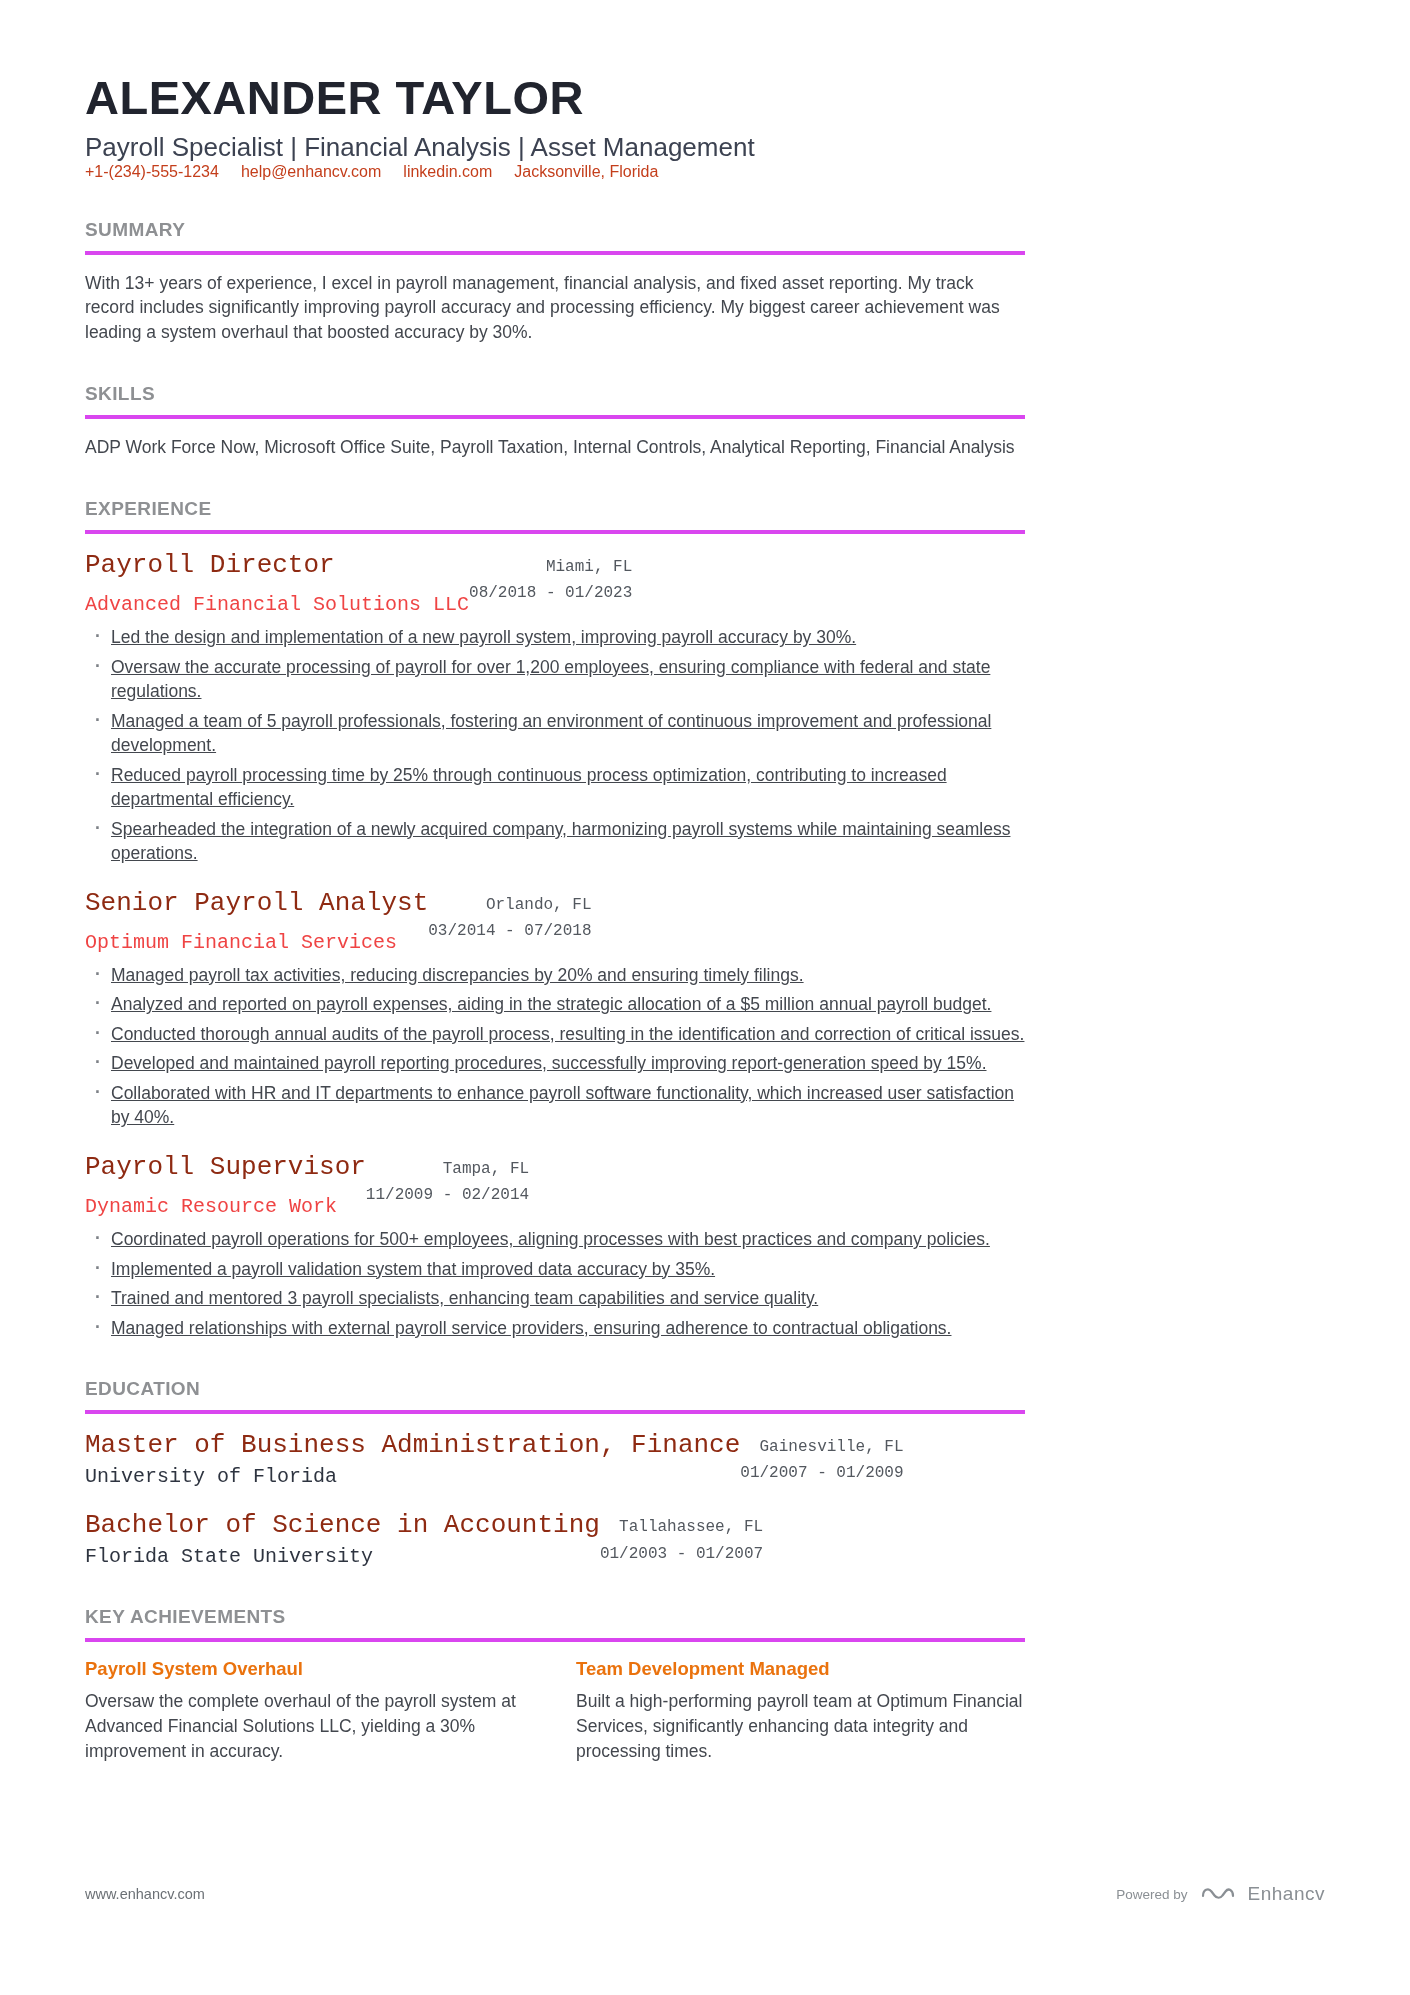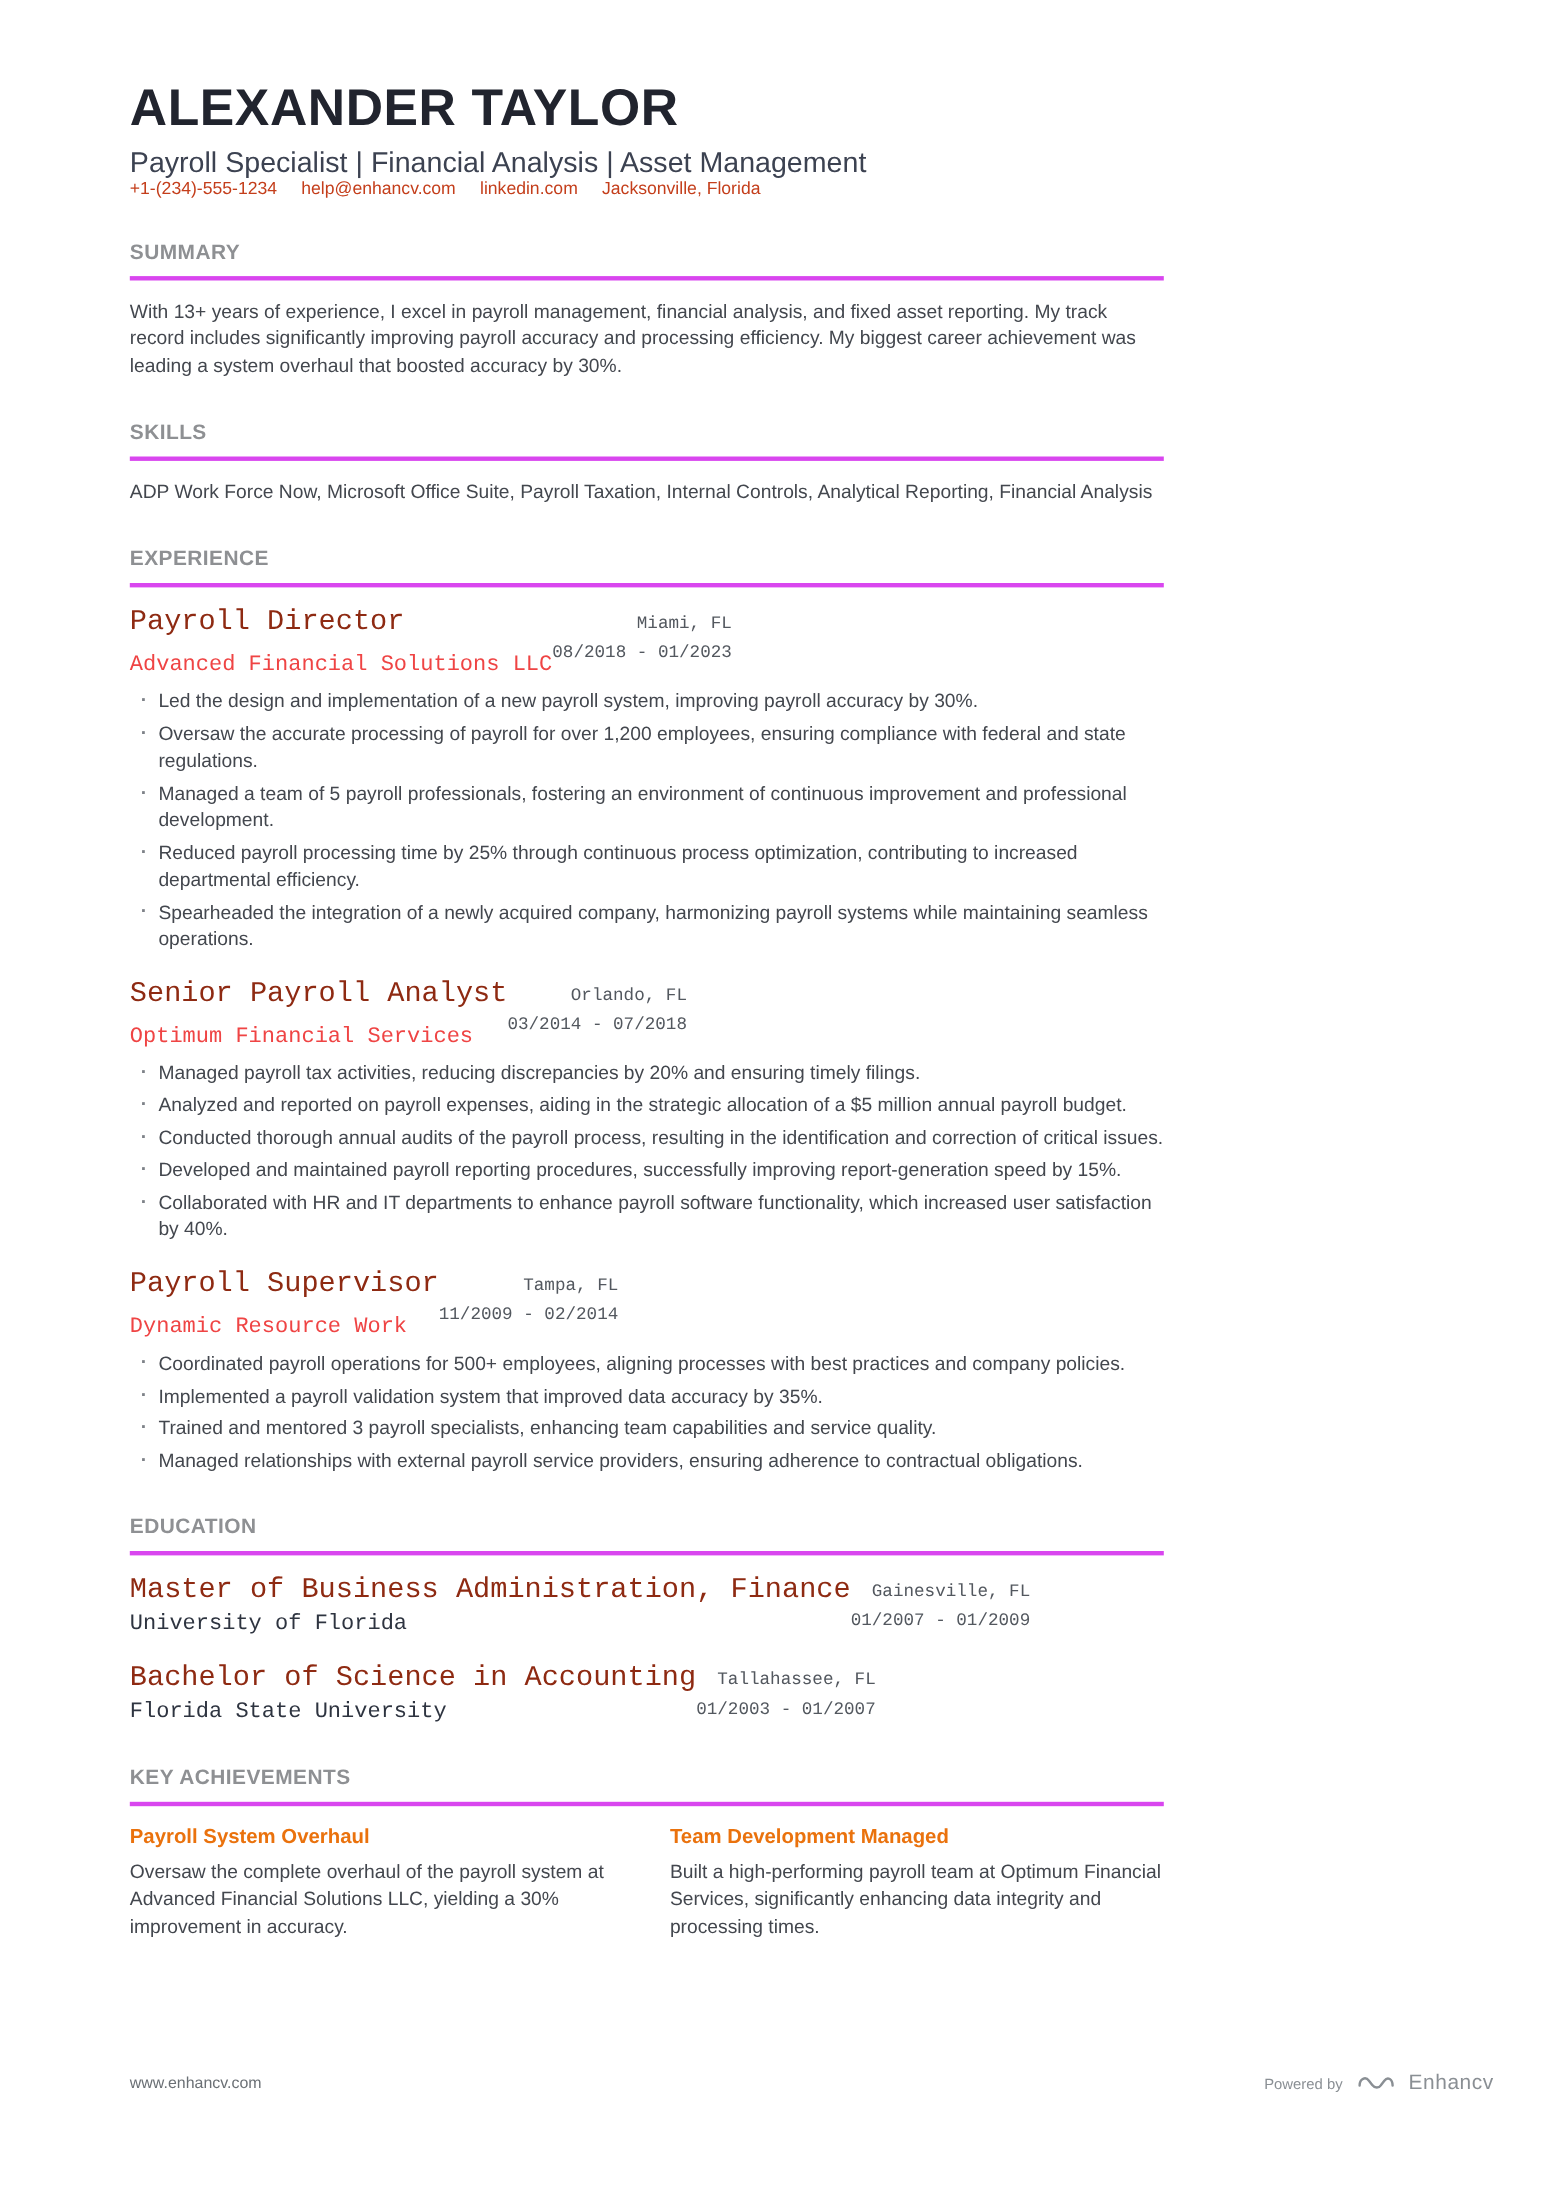--- a/index.html
+++ b/index.html
@@ -11,21 +11,21 @@
     color: #43474e;
     display: flex;
     flex-direction: column;
     overflow: hidden;
   }
   .page {
     width: 1410px;
     min-height: 1995px;
     display: flex;
     flex-direction: column;
-    padding: 72px 85px 0 118px;
+    padding: 72px 85px 0 85px;
   }
   .content { width: 940px; }
 
   
   .name {
     font-size: 47px;
     font-weight: 700;
     letter-spacing: 0.5px;
     color: #21242e;
     line-height: 1.1;
@@ -91,20 +91,21 @@
     color: #53585f;
     line-height: 1.65;
   }
   .bullets { list-style: none; margin-top: 9px; padding-left: 26px; }
   .bullets li {
     position: relative;
     font-size: 17.5px;
     line-height: 1.4;
     color: #43474e;
     margin-bottom: 5px;
+    text-decoration: underline;
   }
   .bullets li::before {
     content: "\00B7";
     position: absolute;
     left: -16px;
     top: -1px;
     color: #7d8187;
     font-weight: 700;
   }
 

